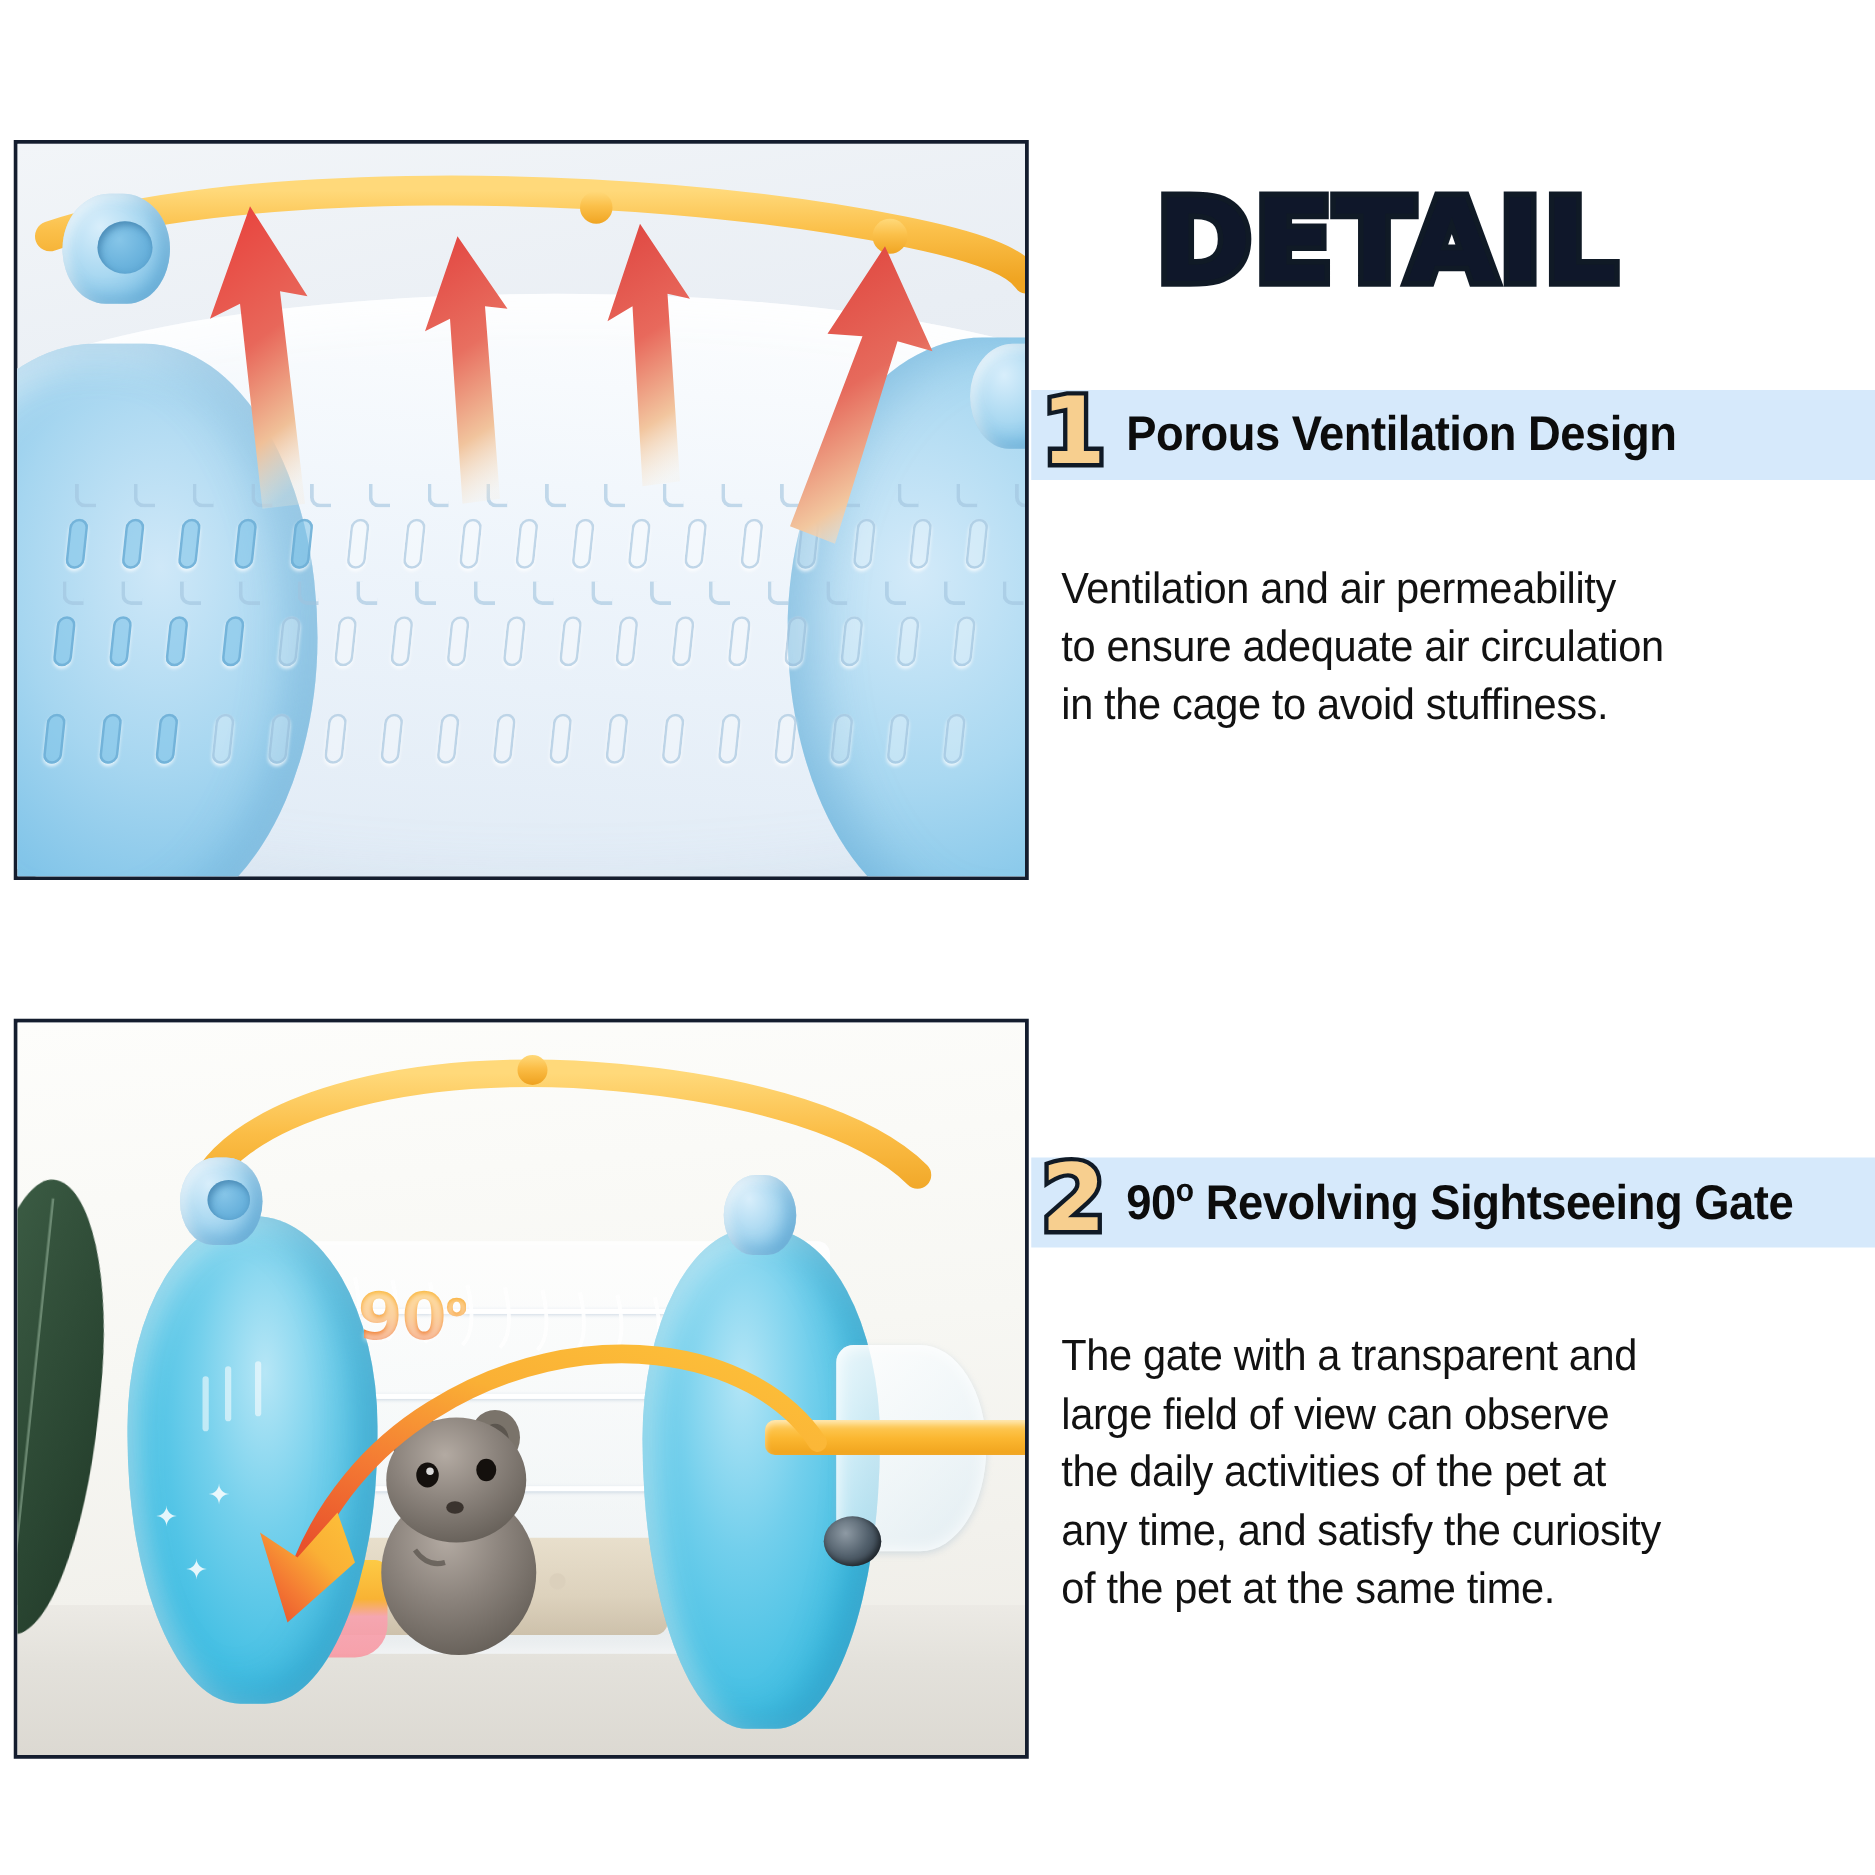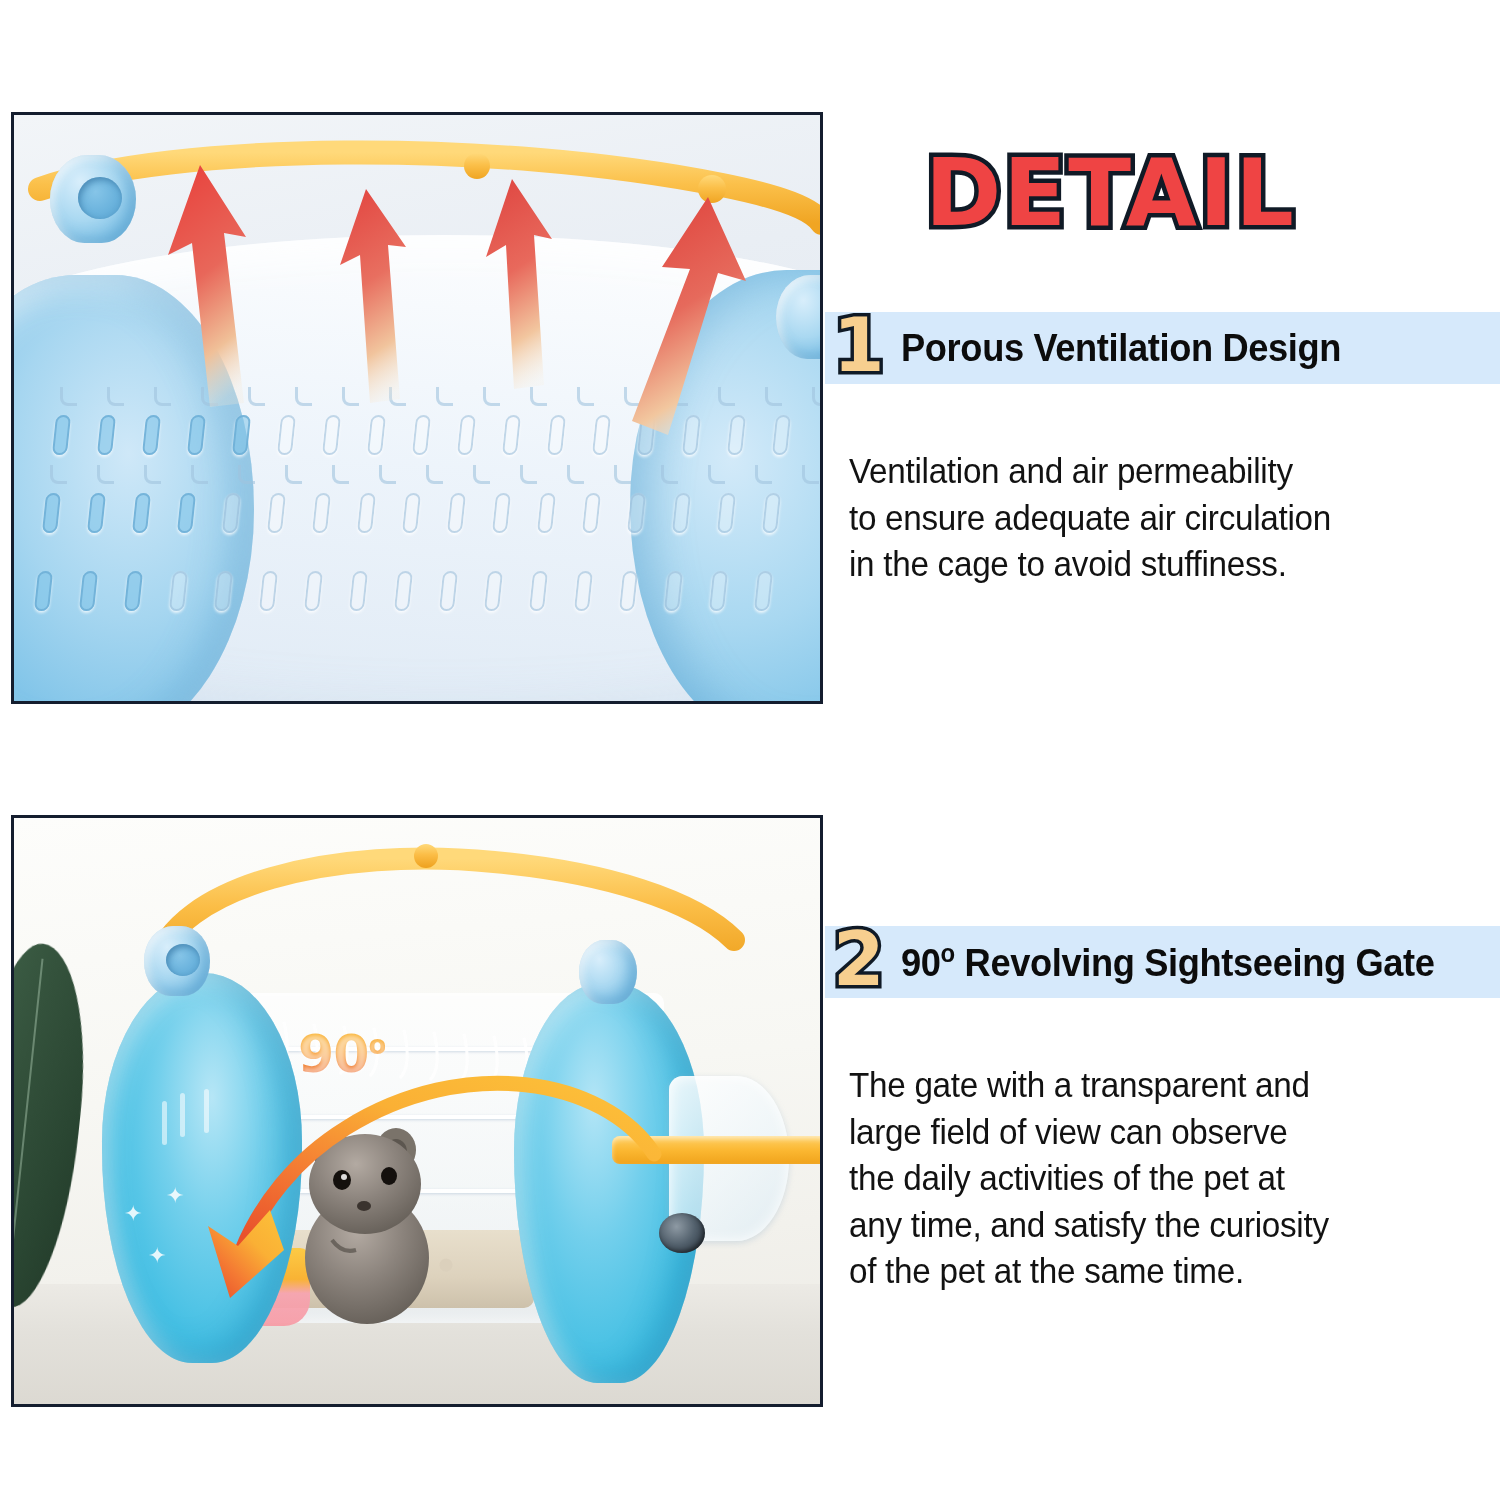--- a/index.html
+++ b/index.html
@@ -362,21 +362,21 @@
   }
 
   #detail-title {
     position: absolute;
     left: 100px;
     top: 148px;
     font-family: "DejaVu Sans", sans-serif;
     font-weight: 700;
     font-size: 92px;
     letter-spacing: 2px;
-    color: #ef4444;
+    color: #0f172a;
     -webkit-text-stroke: 9px #101a26;
     paint-order: stroke fill;
     line-height: 1;
     white-space: nowrap;
   }
 
   .section-band {
     position: absolute;
     left: 0;
     width: 675px;
@@ -696,21 +696,21 @@
             <stop offset="0%" stop-color="#fdc23a"></stop>
             <stop offset="40%" stop-color="#fab035"></stop>
             <stop offset="72%" stop-color="#f47a33"></stop>
             <stop offset="100%" stop-color="#e8512c"></stop>
           </linearGradient>
         </defs>
         <path d="M520,196 C470,120 330,96 212,170 C160,202 126,248 108,292" stroke="url(#arcg)" stroke-width="15" fill="none" stroke-linecap="round"></path>
         <path d="M96,340 L74,268 L104,288 L136,252 L150,292 Z" fill="url(#arcg)"></path>
       </svg>
 
-      <div id="label-90" style="position:absolute; left:284px; top:206px;">
+      <div id="label-90" style="position:absolute; left:272px; top:206px;">
         <span>90</span><sup>o</sup>
       </div>
     </div>
   </div>
 
   <div id="right-col">
 
     <div id="detail-title">DETAIL</div>
 
     <div class="section-band" id="band-1">

